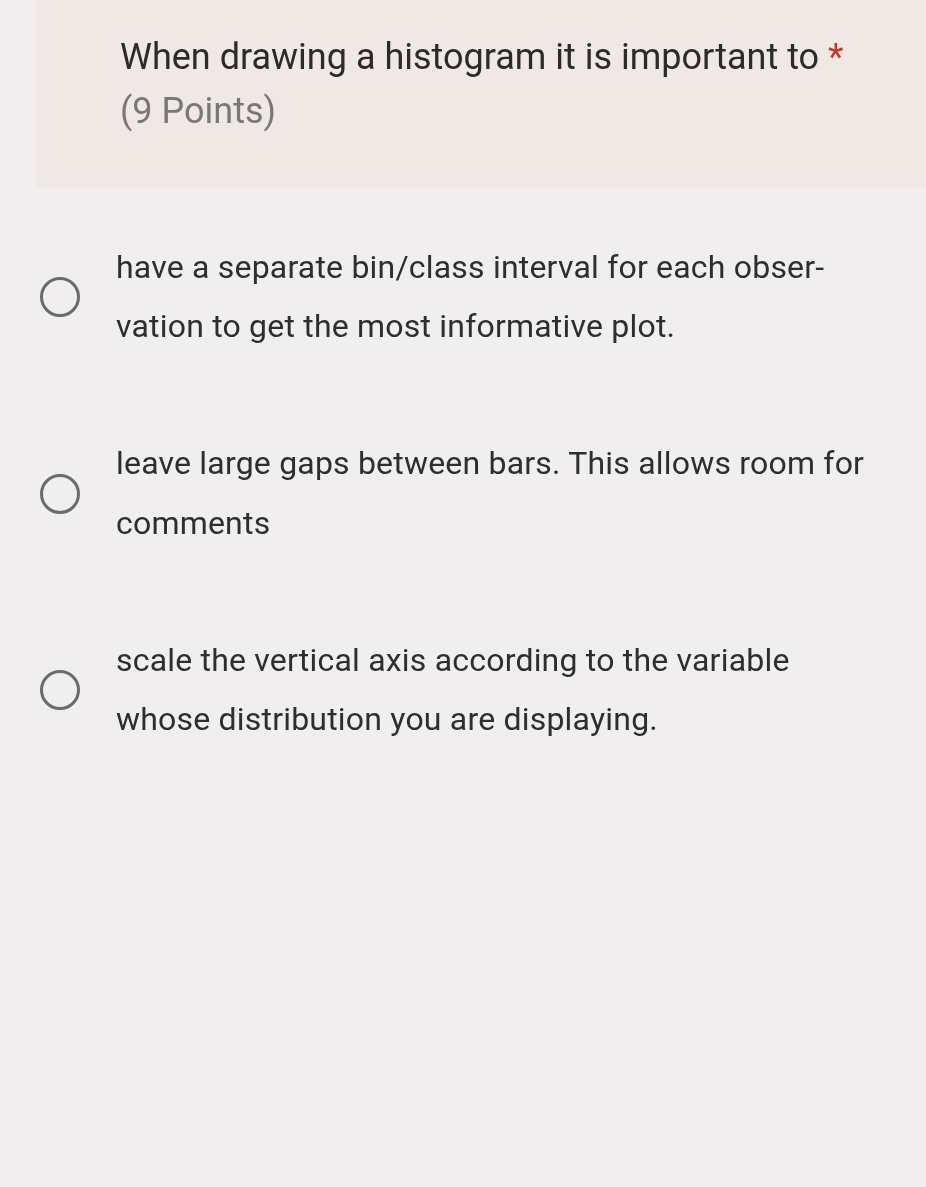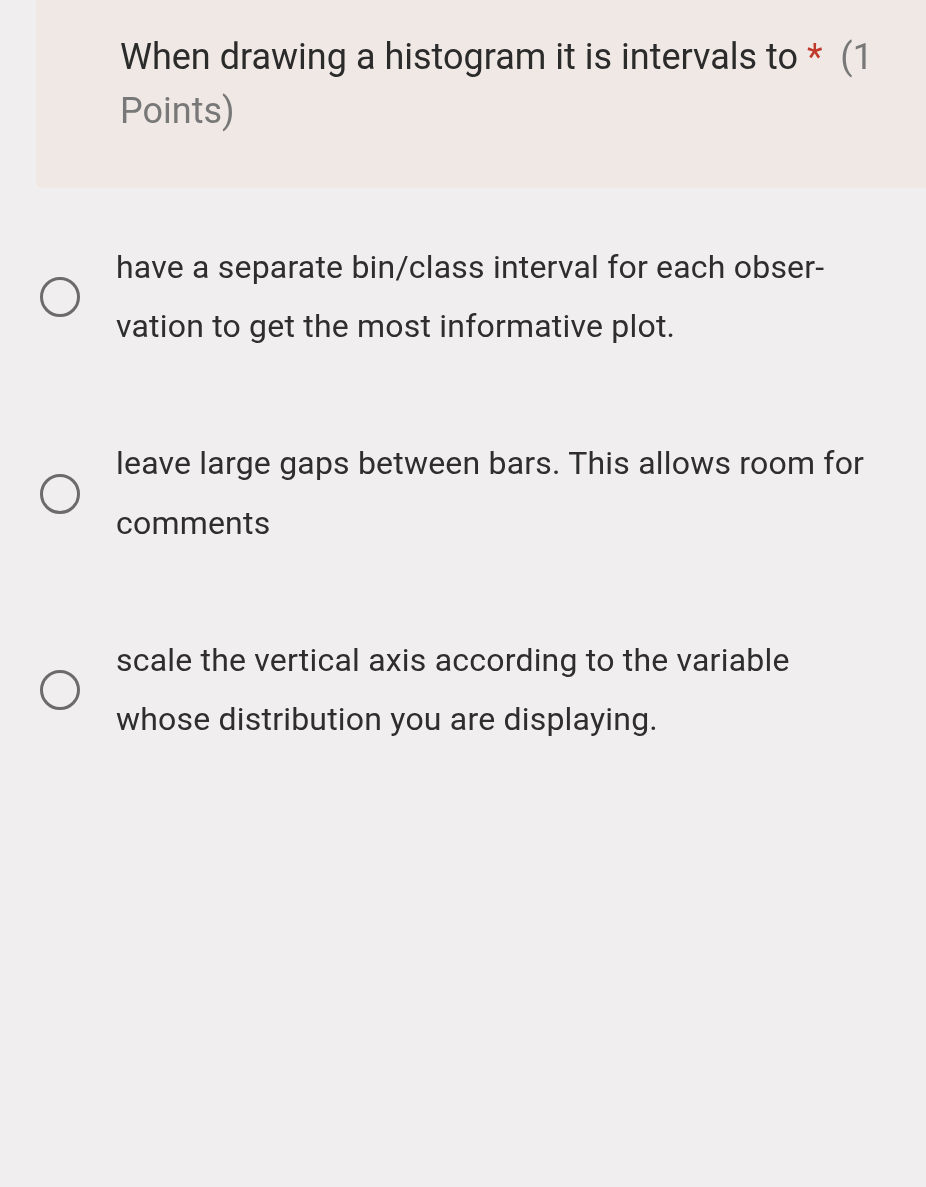--- a/index.html
+++ b/index.html
@@ -60,23 +60,23 @@
     line-height: 1.85;
     color: #2e2e2e;
     letter-spacing: 0.2px;
   }
 </style>
 </head>
 <body>
 
 <div class="question-header">
   <div class="question-text">
-    <span>When drawing a histogram it is intervals to</span>
+    <span>When drawing a histogram it is important to</span>
     <span class="required-star">*</span>&nbsp;
-    <span class="points">(1 Points)</span>
+    <span class="points">(9 Points)</span>
   </div>
 </div>
 
 <div class="options">
 
   <div class="option">
     <div class="radio"></div>
     <div class="option-text">have a separate bin/class interval for each obser­vation to get the most informative plot.</div>
   </div>
 

